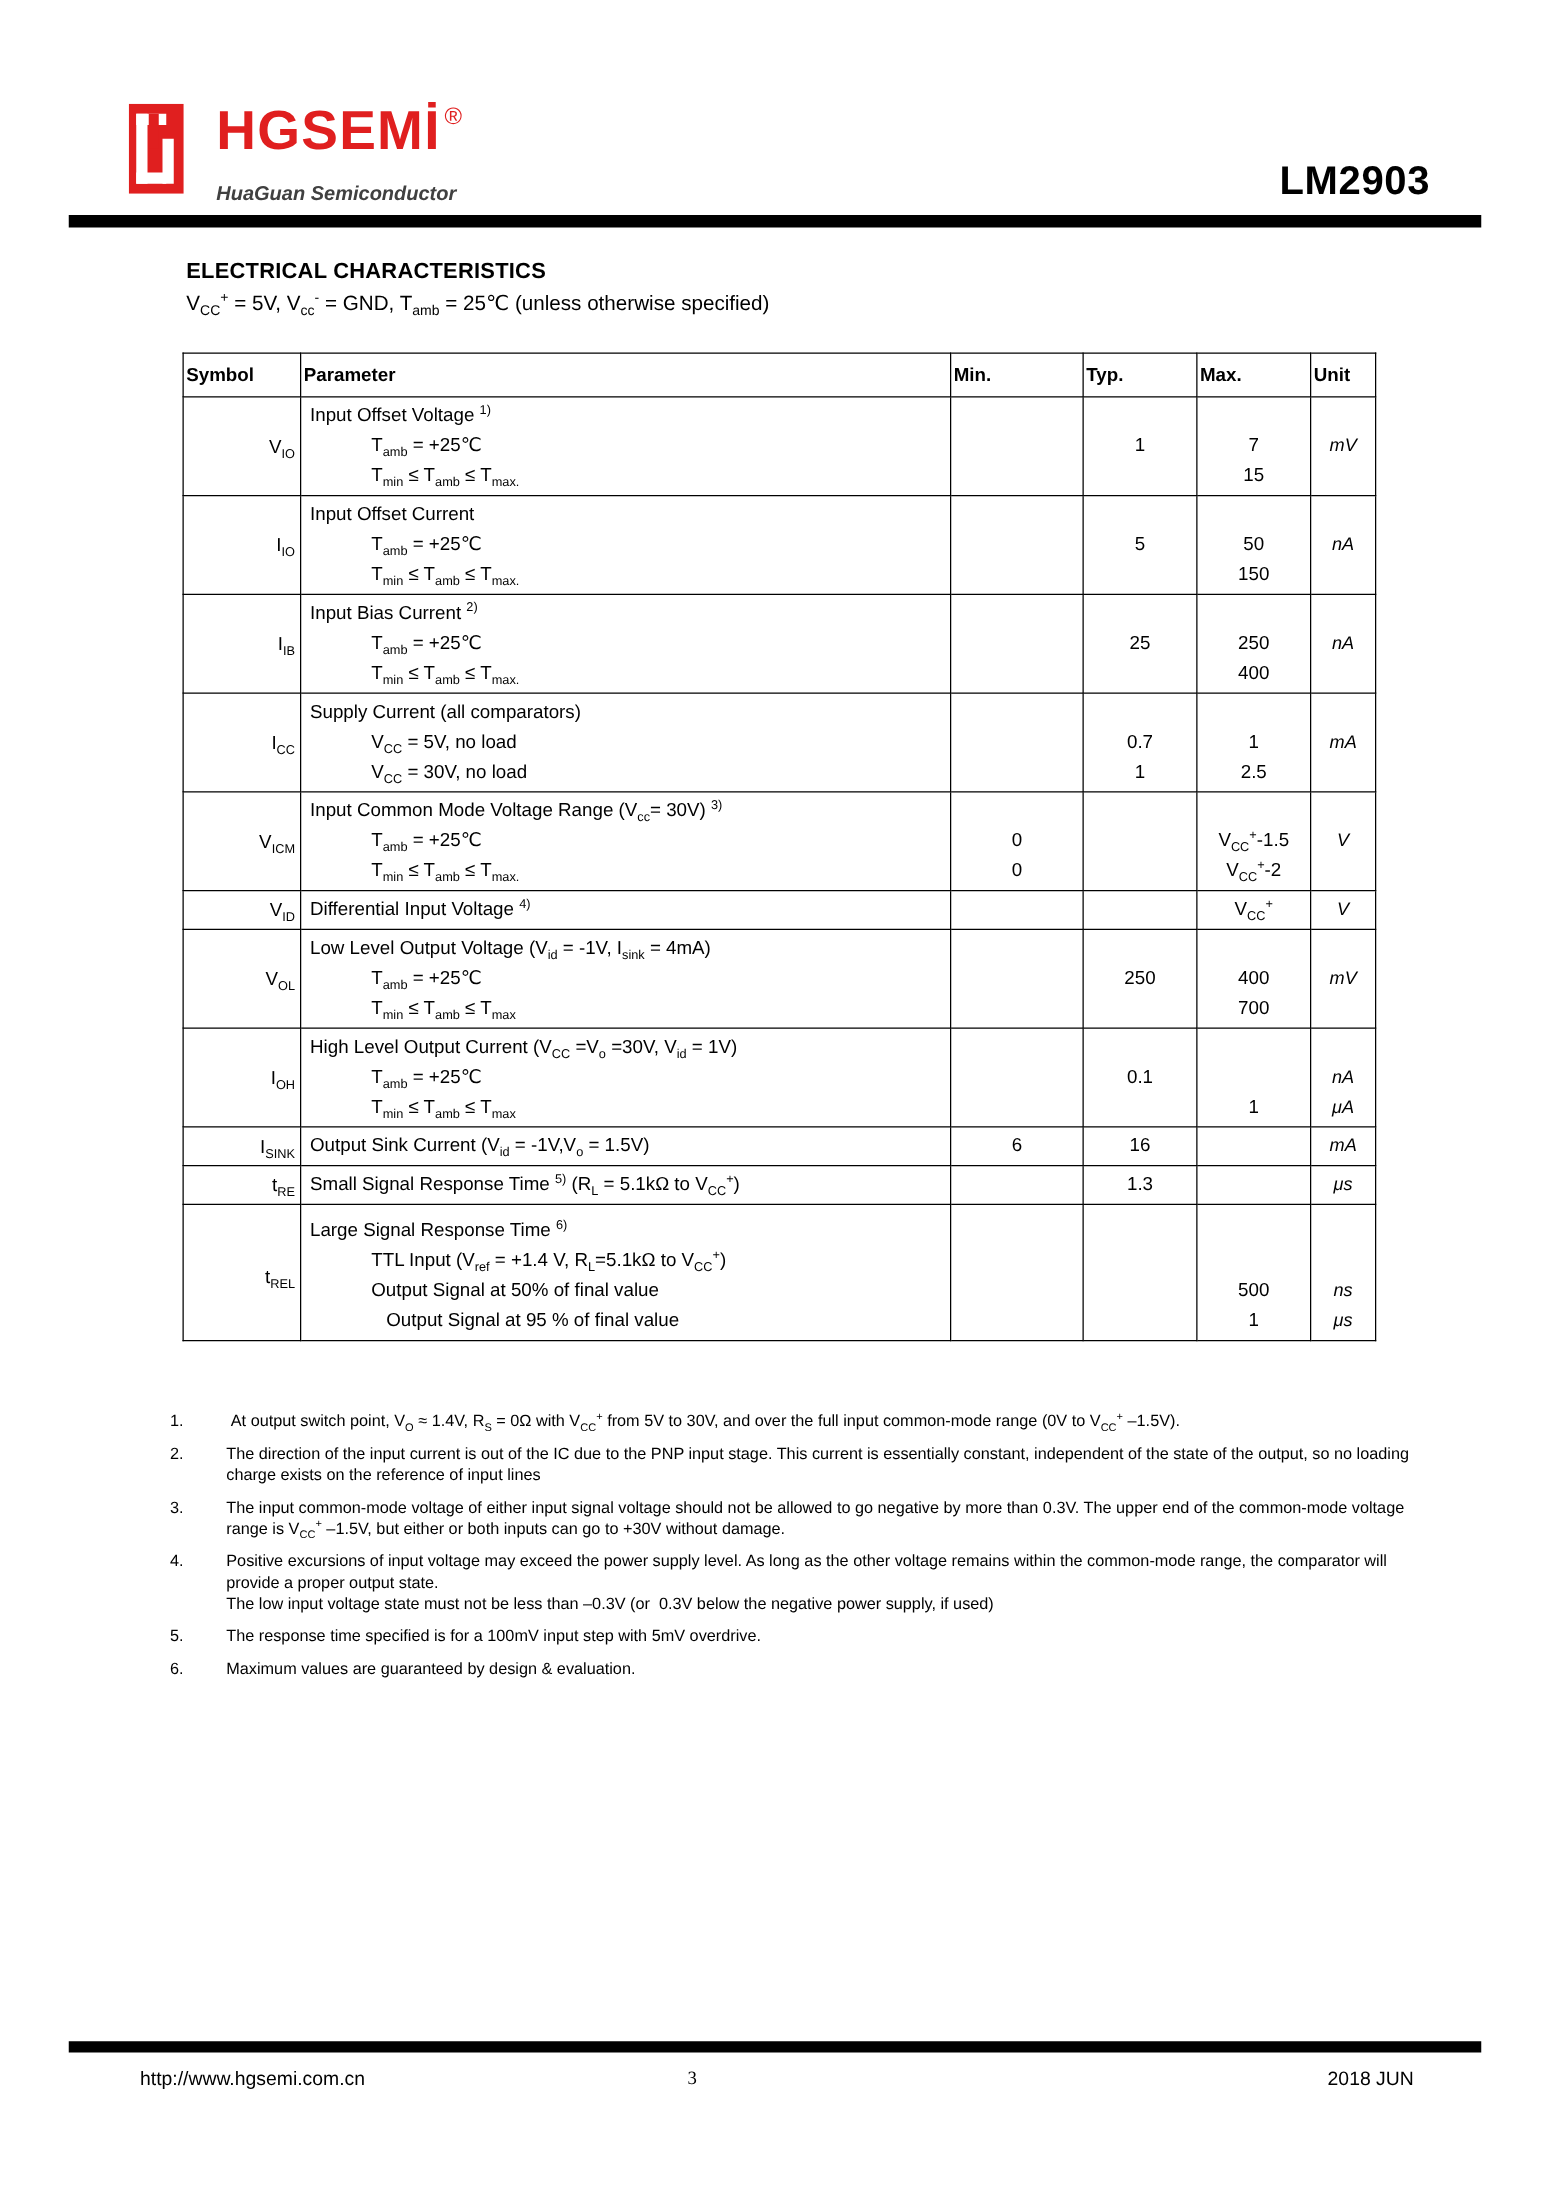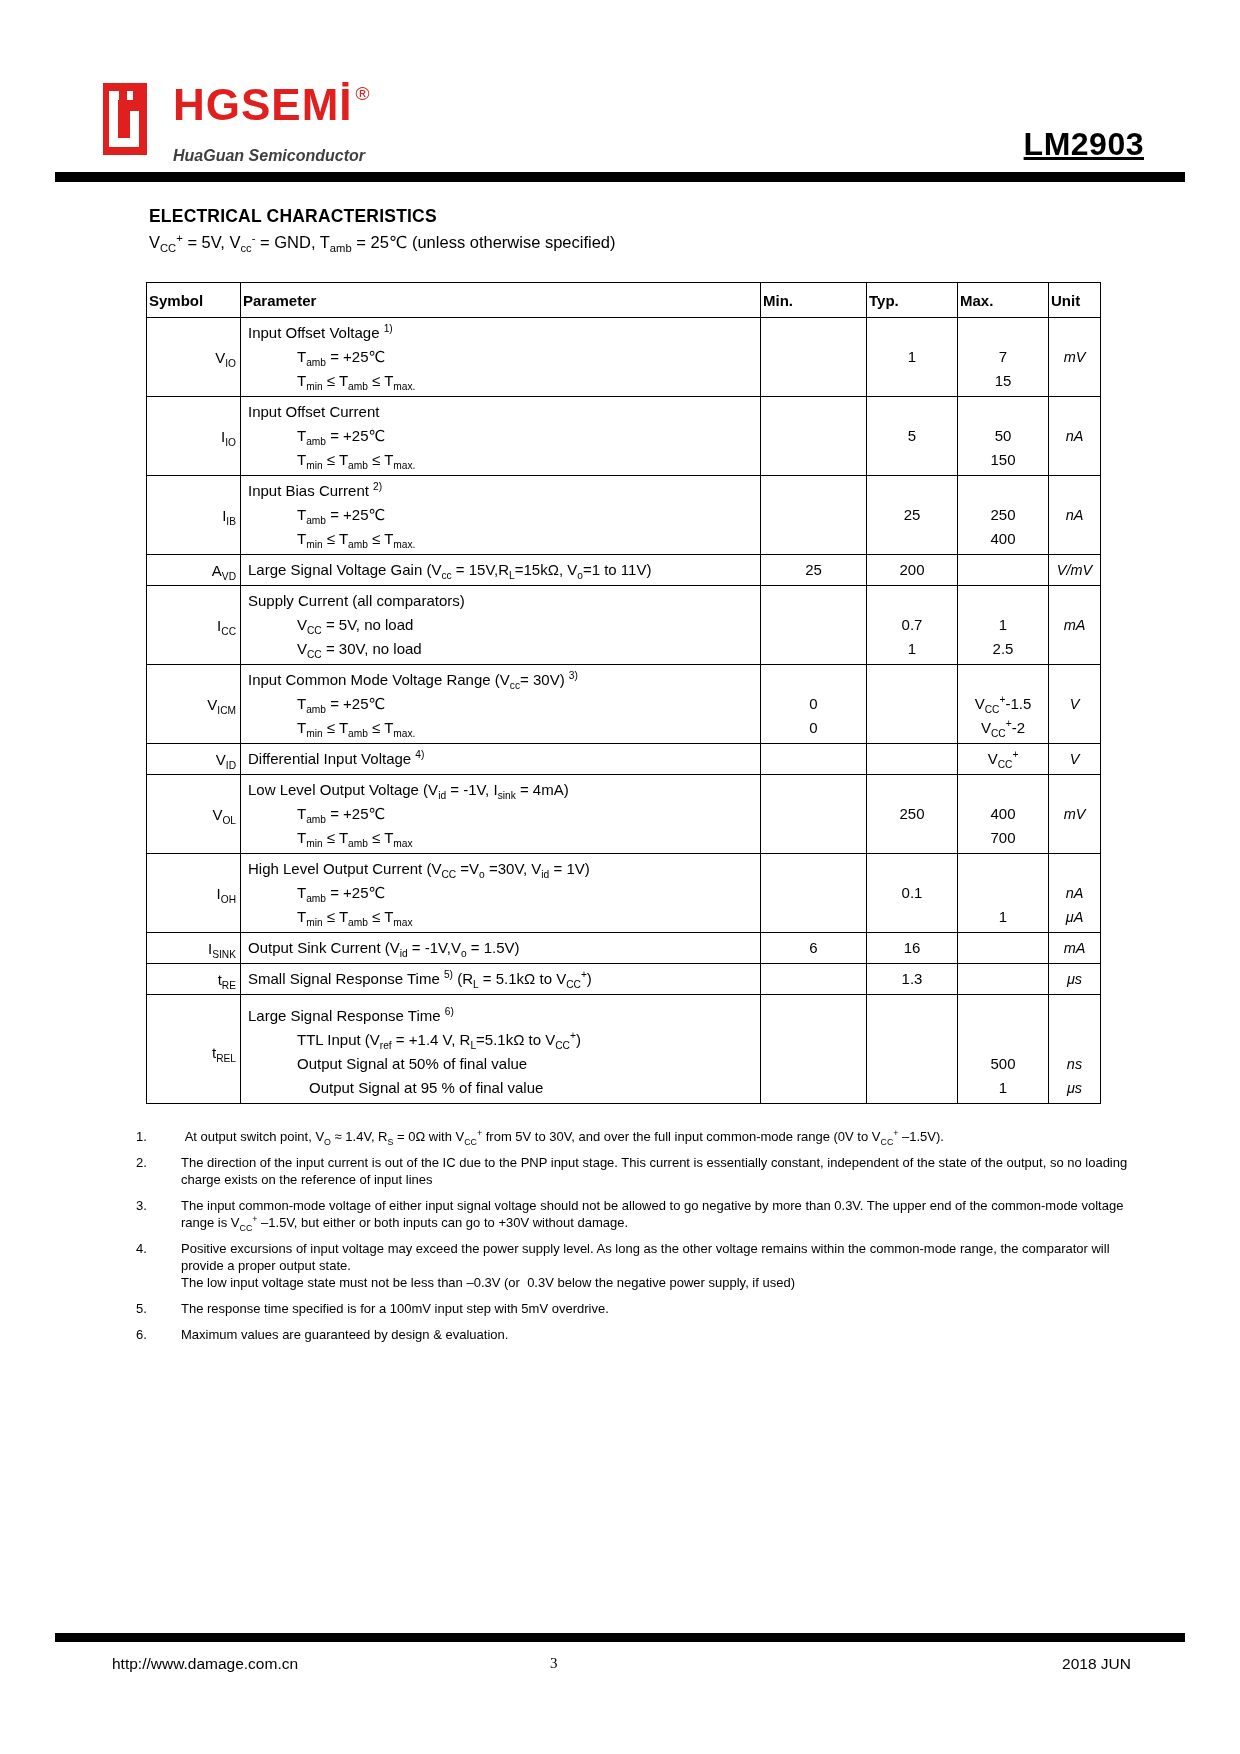--- a/index.html
+++ b/index.html
@@ -10,21 +10,21 @@
   sub{font-size:0.68em;line-height:0;}
   sup{font-size:0.68em;line-height:0;}
 
   
   .logo{position:absolute;top:83px;left:103px;display:flex;align-items:flex-start;}
   .logo-icon svg{display:block;}
   .logo-textcol{margin-left:26px;}
   .brand-line{font-size:44px;font-weight:bold;line-height:44px;letter-spacing:1px;position:relative;white-space:nowrap;}
   .brand-reg{font-size:19px;font-weight:normal;position:relative;top:-20px;left:3px;}
   .tagline{font-size:16px;font-weight:bold;font-style:italic;margin-top:11px;}
-  .part-number{position:absolute;top:126px;right:96px;font-size:32px;font-weight:bold;letter-spacing:0.5px;text-decoration:underline;}
+  .part-number{position:absolute;top:126px;right:96px;font-size:32px;font-weight:bold;letter-spacing:0.5px;}
   .rule-top{position:absolute;top:172px;left:55px;width:1130px;height:10px;background:#000;}
 
   
   .section-title{position:absolute;top:206px;left:149px;font-size:17.5px;font-weight:bold;letter-spacing:0.2px;}
   .section-subtitle{position:absolute;top:233px;left:149px;font-size:16.5px;}
 
   
   .spec-table{
     position:absolute;top:282px;left:146px;width:954px;
     border-collapse:collapse;table-layout:fixed;font-size:15px;
@@ -177,38 +177,20 @@
           <div class="line">250</div>
           <div class="line">400</div>
         </td>
       <td class="c-num c-unit">
           <div class="line"></div>
           <div class="line">nA</div>
           <div class="line"></div>
         </td>
     </tr>
     <tr>
-      <td class="c-sym">A<sub>VD</sub></td>
-      <td class="c-par">
-          <div class="line">Large Signal Voltage Gain (V<sub>cc</sub> = 15V,R<sub>L</sub>=15kΩ, V<sub>o</sub>=1 to 11V)</div>
-        </td>
-      <td class="c-num">
-          <div class="line">25</div>
-        </td>
-      <td class="c-num">
-          <div class="line">200</div>
-        </td>
-      <td class="c-num">
-          <div class="line"></div>
-        </td>
-      <td class="c-num c-unit">
-          <div class="line">V/mV</div>
-        </td>
-    </tr>
-    <tr>
       <td class="c-sym">I<sub>CC</sub></td>
       <td class="c-par">
           <div class="line">Supply Current (all comparators)</div>
           <div class="line">V<sub>CC</sub> = 5V, no load</div>
           <div class="line">V<sub>CC</sub> = 30V, no load</div>
         </td>
       <td class="c-num">
           <div class="line"></div>
           <div class="line"></div>
           <div class="line"></div>
@@ -425,15 +407,15 @@
     <span class="note-num">5.</span>
     <div class="note-text">The response time specified is for a 100mV input step with 5mV overdrive.</div>
   </div>
   <div class="note">
     <span class="note-num">6.</span>
     <div class="note-text">Maximum values are guaranteed by design &amp; evaluation.</div>
   </div>
 </div>
 
 <div class="rule-bottom"></div>
-<span class="footer-url">http://www.damage.com.cn</span>
+<span class="footer-url">http://www.hgsemi.com.cn</span>
 <span class="footer-page">3</span>
 <span class="footer-date">2018 JUN</span>
 
 </body></html>

